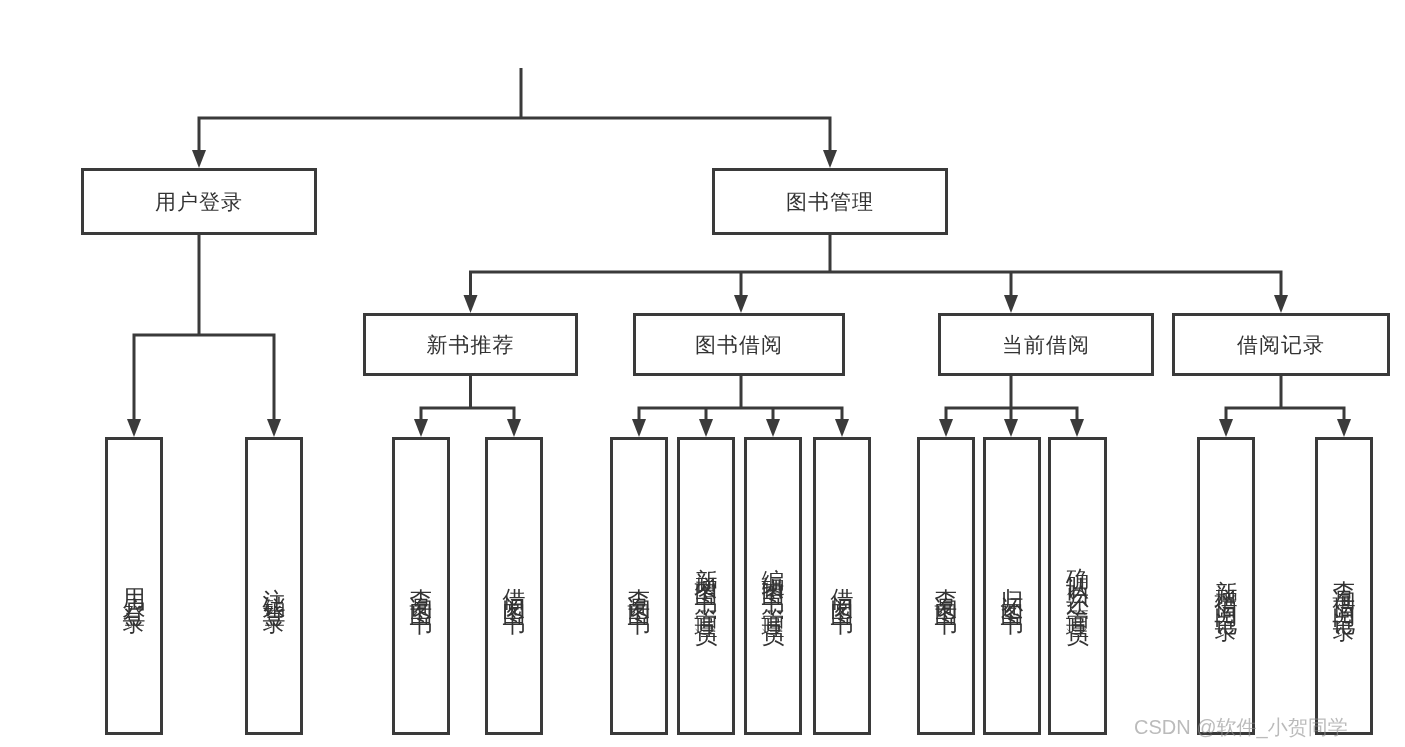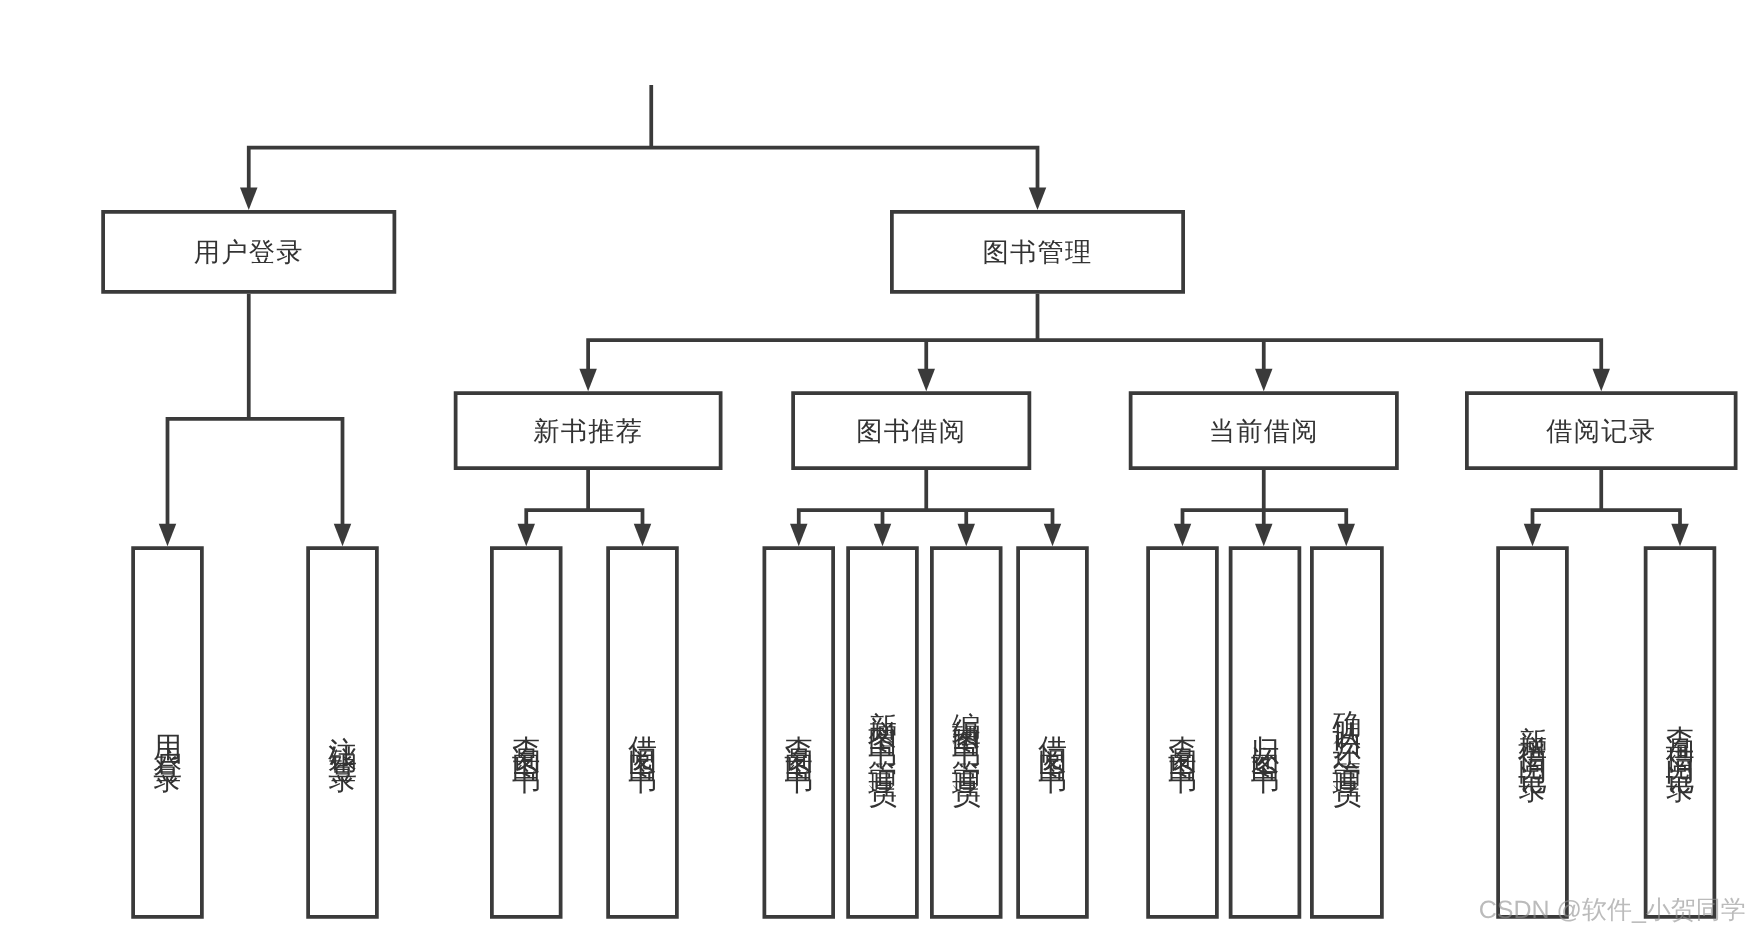--- a/index.html
+++ b/index.html
@@ -32,21 +32,21 @@
   .vtext{
     writing-mode:vertical-rl;
     text-orientation:mixed;
     font-size:23px;
     letter-spacing:8px;
     line-height:1;
     white-space:nowrap;
   }
   .watermark{
     position:absolute;
-    left:1183px;top:714px;
+    left:1134px;top:714px;
     width:222px;
     font-size:20px;
     color:rgba(145,145,145,0.62);
     letter-spacing:0px;
     z-index:5;
     white-space:nowrap;
   }
 </style>
 </head>
 <body>
@@ -94,22 +94,22 @@
       <polygon points="1219,419 1233,419 1226,437"></polygon>
       <polygon points="1337,419 1351,419 1344,437"></polygon>
     </g>
   </svg>
 
 
   <div class="node l2" style="left:81px;top:168px;width:236px;height:67px">用户登录</div>
   <div class="node l3" style="left:363px;top:313px;width:215px;height:63px">新书推荐</div>
 
   <div class="node l2" style="left:712px;top:168px;width:236px;height:67px">图书管理</div>
-  <div class="node l3" style="left:633px;top:313px;width:192px;height:63px">图书借阅</div>
-  <div class="node l3" style="left:903px;top:313px;width:216px;height:63px">当前借阅</div>
+  <div class="node l3" style="left:633px;top:313px;width:212px;height:63px">图书借阅</div>
+  <div class="node l3" style="left:938px;top:313px;width:216px;height:63px">当前借阅</div>
   <div class="node l3" style="left:1172px;top:313px;width:218px;height:63px">借阅记录</div>
 
   <div class="node leaf" style="left:105px;top:437px;width:58px;height:298px">
     <span class="vtext">用户登录</span>
   </div>
   <div class="node leaf" style="left:245px;top:437px;width:58px;height:298px">
     <span class="vtext">注销登录</span>
   </div>
 
   <div class="node leaf" style="left:392px;top:437px;width:58px;height:298px">

